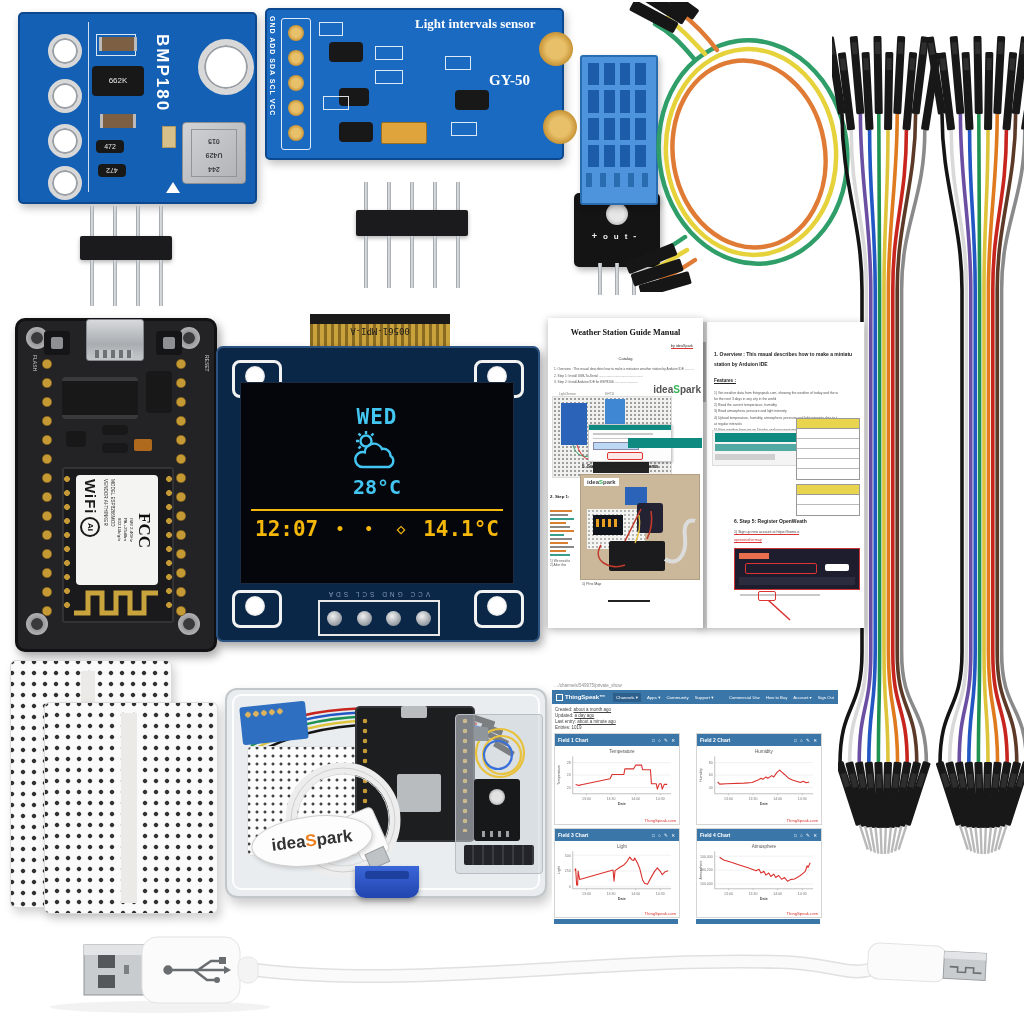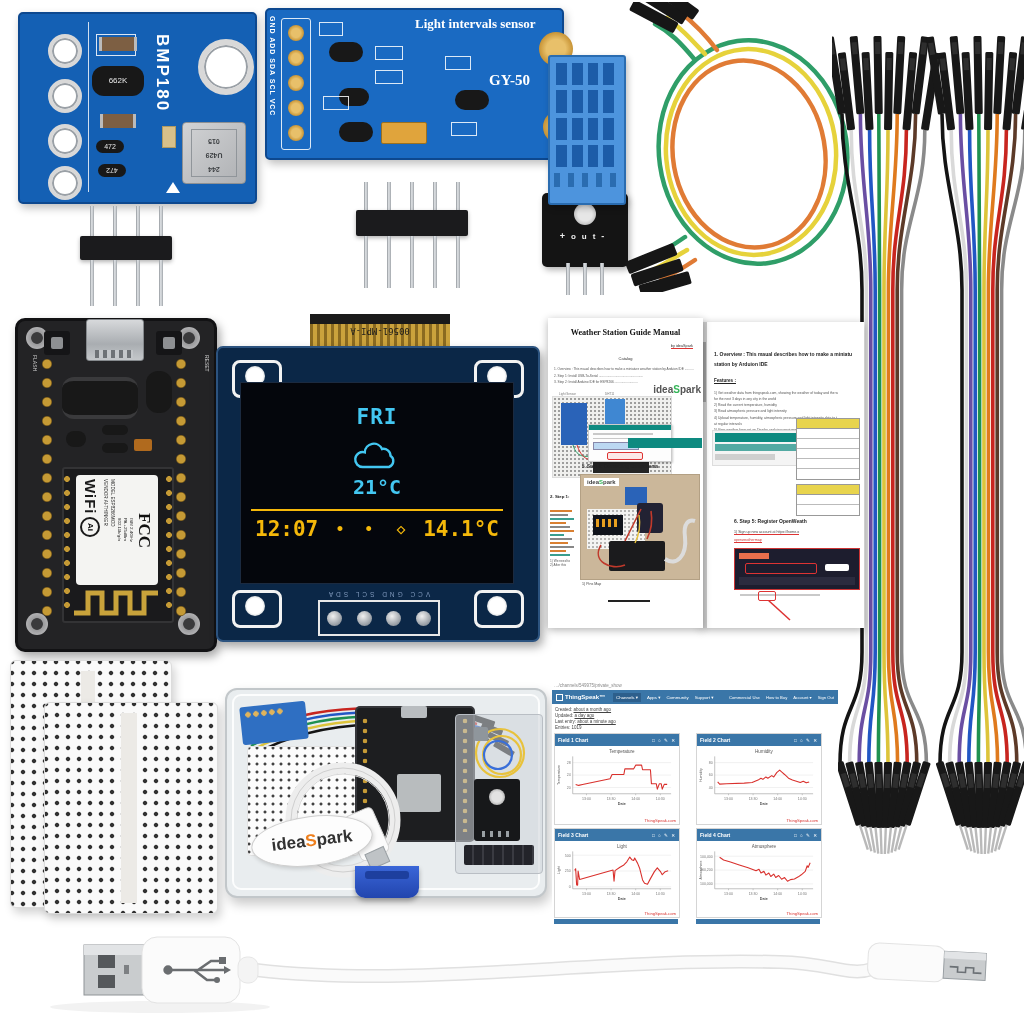--- a/index.html
+++ b/index.html
@@ -3,21 +3,21 @@
 <meta charset="utf-8">
 <style>
   html,body{margin:0;padding:0;background:#fff;}
   #canvas{position:relative;width:1024px;height:1024px;background:#ffffff;overflow:hidden;
           font-family:"Liberation Sans",sans-serif;}
   .abs{position:absolute;}
   .pcb-blue{background:#1460b4;border:2px solid #0d488f;border-radius:5px;box-shadow:2px 4px 8px rgba(0,0,0,.25);}
   .hole{border-radius:50%;background:#fff;border:4px solid #d8d8d8;box-shadow:inset 0 0 0 2px #9aa0a6;}
   .goldpad{border-radius:50%;background:radial-gradient(circle,#e8c06a 40%,#c89436 70%,#8a6420 100%);}
   .silk{border:1px solid rgba(255,255,255,.85);}
-  .chip{background:#181818;border-radius:12px;color:#e8e8e8;}
+  .chip{background:#181818;border-radius:4px;color:#e8e8e8;}
   .pin{background:linear-gradient(90deg,#8f9499,#e4e7ea 45%,#9ea3a8);}
   .hdr-body{background:#1b1b1d;border-radius:2px;box-shadow:0 2px 4px rgba(0,0,0,.3);}
   .vtext{writing-mode:vertical-rl;}
   .bboard{background:#fafafa;border:1px solid #dcdcdc;border-radius:6px;box-shadow:3px 5px 10px rgba(0,0,0,.18);
     background-image:radial-gradient(circle at 5px 5px,rgba(15,15,15,.85) 1.7px,rgba(120,120,120,.35) 2.3px,transparent 2.9px);
     background-size:11px 11px;background-position:7px 7px;}
   .bboard-sm{background:#fcfcfc;border:1px solid #e2e2e2;border-radius:4px;
     background-image:radial-gradient(circle at 4px 4px,rgba(20,20,20,.8) 1.2px,transparent 1.8px);
     background-size:8px 8px;background-position:5px 5px;}
   .channel{background:#eceae6;}
@@ -106,21 +106,21 @@
     <div class="abs pin" style="left:77px;top:0;width:4px;height:30px;"></div>
     <div class="abs pin" style="left:100px;top:0;width:4px;height:30px;"></div>
     <div class="abs hdr-body" style="left:0;top:28px;width:112px;height:26px;"></div>
     <div class="abs pin" style="left:8px;top:54px;width:4px;height:52px;"></div>
     <div class="abs pin" style="left:31px;top:54px;width:4px;height:52px;"></div>
     <div class="abs pin" style="left:54px;top:54px;width:4px;height:52px;"></div>
     <div class="abs pin" style="left:77px;top:54px;width:4px;height:52px;"></div>
     <div class="abs pin" style="left:100px;top:54px;width:4px;height:52px;"></div>
   </div>
 
-  <div class="abs" style="left:540px;top:55px;width:92px;height:240px;">
+  <div class="abs" style="left:572px;top:55px;width:92px;height:240px;">
     <div class="abs" style="left:2px;top:138px;width:86px;height:74px;background:#141414;border-radius:5px;box-shadow:2px 3px 6px rgba(0,0,0,.3);">
       <div class="abs" style="left:32px;top:10px;width:22px;height:22px;border-radius:50%;background:radial-gradient(circle,#e6e6e6 45%,#9b9b9b);"></div>
       <div class="abs" style="left:0;top:38px;width:86px;text-align:center;color:#eee;font-size:9px;font-weight:bold;letter-spacing:6px;">
         <span>+</span><span style="font-size:8px;">out</span><span>-</span>
       </div>
     </div>
     <div class="abs pin" style="left:26px;top:208px;width:4px;height:32px;"></div>
     <div class="abs pin" style="left:43px;top:208px;width:4px;height:32px;"></div>
     <div class="abs pin" style="left:60px;top:208px;width:4px;height:32px;"></div>
     <div class="abs" style="left:8px;top:0;width:74px;height:146px;background:#4d94dd;border:2px solid #2a6cb0;border-radius:3px;box-shadow:2px 3px 6px rgba(0,0,0,.25);">
@@ -441,27 +441,29 @@
         </div>
       <div class="abs" style="left:14px;bottom:12px;width:44px;height:32px;border:3px solid #f2f2f2;border-radius:8px;">
           <div style="position:absolute;left:10px;top:3px;width:20px;height:20px;border-radius:50%;background:radial-gradient(circle,#ffffff 55%,#9aa0a6);"></div>
         </div>
       <div class="abs" style="right:14px;bottom:12px;width:44px;height:32px;border:3px solid #f2f2f2;border-radius:8px;">
           <div style="position:absolute;left:10px;top:3px;width:20px;height:20px;border-radius:50%;background:radial-gradient(circle,#ffffff 55%,#9aa0a6);"></div>
         </div>
       <div class="abs" style="left:22px;top:34px;width:272px;height:200px;background:#04060c;border:1px solid #1b2a40;">
         <div style="display:flex;justify-content:space-around;margin-top:22px;">
           <div style="text-align:center;">
-            <div class="oledcyan" style="font-size:21px;letter-spacing:1px;">FRI</div>
+            <div class="oledcyan" style="font-size:21px;letter-spacing:1px;">WED</div>
             <svg width="56" height="42" viewBox="0 0 56 42">
               <g stroke="#43c7f2" stroke-width="2.4" fill="none">
-                <path d="M14 34 a7.5 7.5 0 1 1 1.8-14.7 A9 9 0 0 1 33 16 a7 7 0 0 1 8.5 6.8 A6.3 6.3 0 0 1 40 34 z" transform="translate(0,4)"></path>
+                <circle cx="17" cy="12" r="5.5"></circle>
+                <path d="M17 2 v3 M7 12 h3 M9.5 4.5 l2.2 2.2 M24.5 4.5 l-2.2 2.2 M9.5 19.5 l2.2 -2.2"></path>
+                <path d="M14 38 a7.5 7.5 0 1 1 1.8-14.7 A9 9 0 0 1 33 20 a7 7 0 0 1 8.5 6.8 A6.3 6.3 0 0 1 40 38 z"></path>
               </g>
             </svg>
-            <div class="oledcyan" style="font-size:20px;">21°C</div>
+            <div class="oledcyan" style="font-size:20px;">28°C</div>
           </div>
         </div>
         <div style="height:2px;background:#f5b80a;margin:10px 10px 6px 10px;"></div>
         <div style="display:flex;justify-content:space-between;align-items:center;padding:0 14px;">
           <span class="oledyellow" style="font-size:21px;">12:07</span>
           <span class="oledyellow" style="font-size:14px;letter-spacing:6px;">• •</span>
           <span class="oledyellow" style="font-size:15px;">◇</span>
           <span class="oledyellow" style="font-size:21px;">14.1°C</span>
         </div>
       </div>

